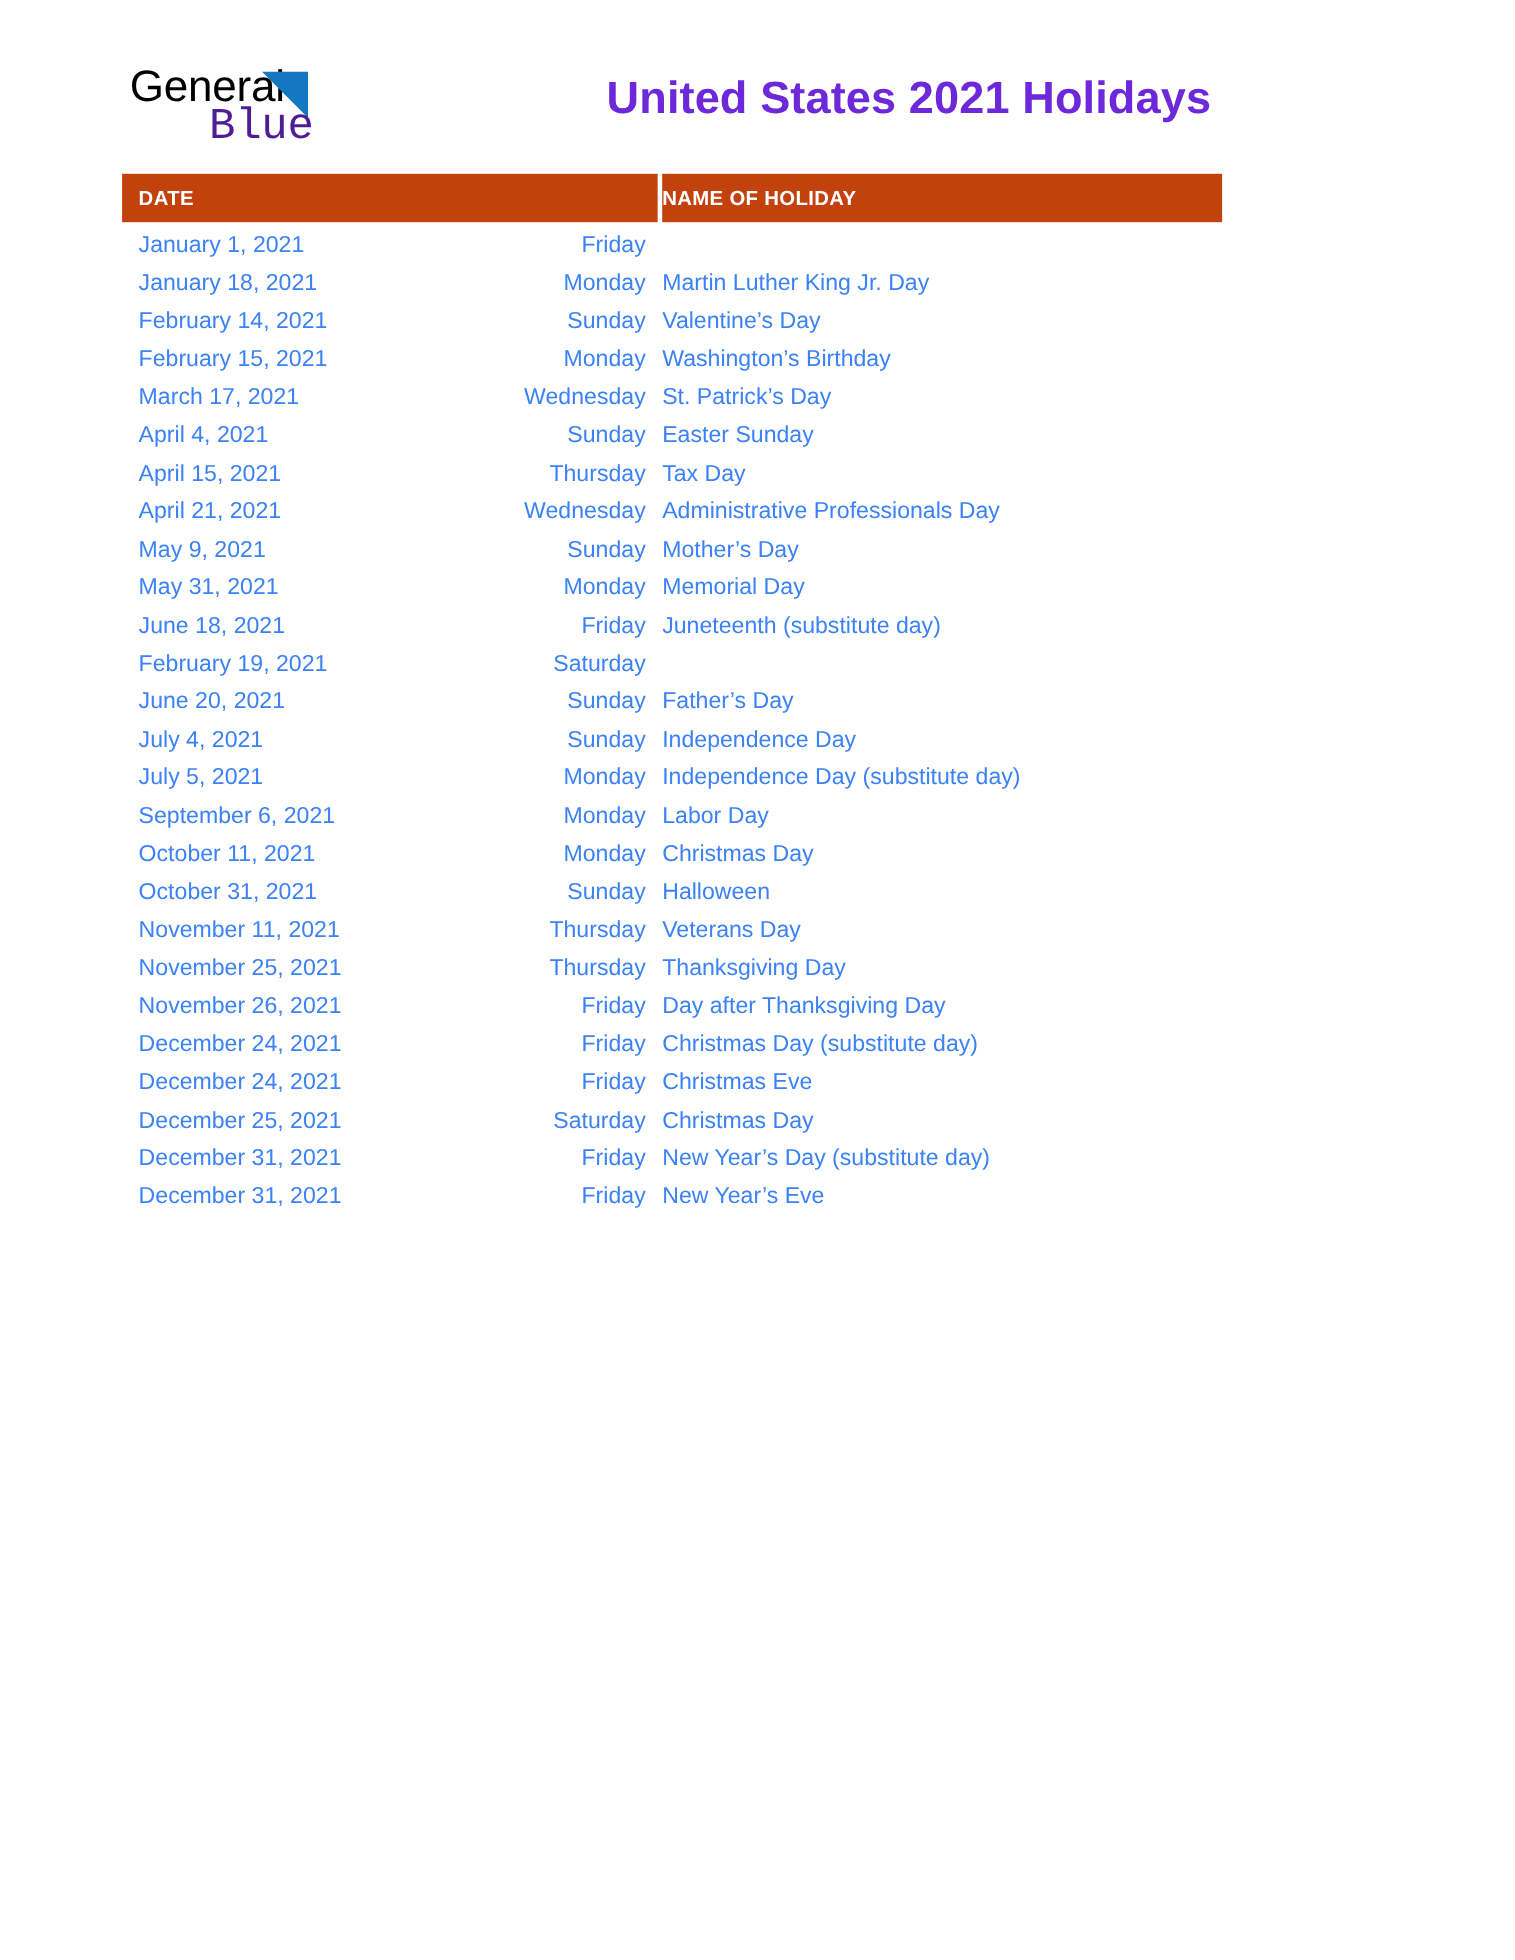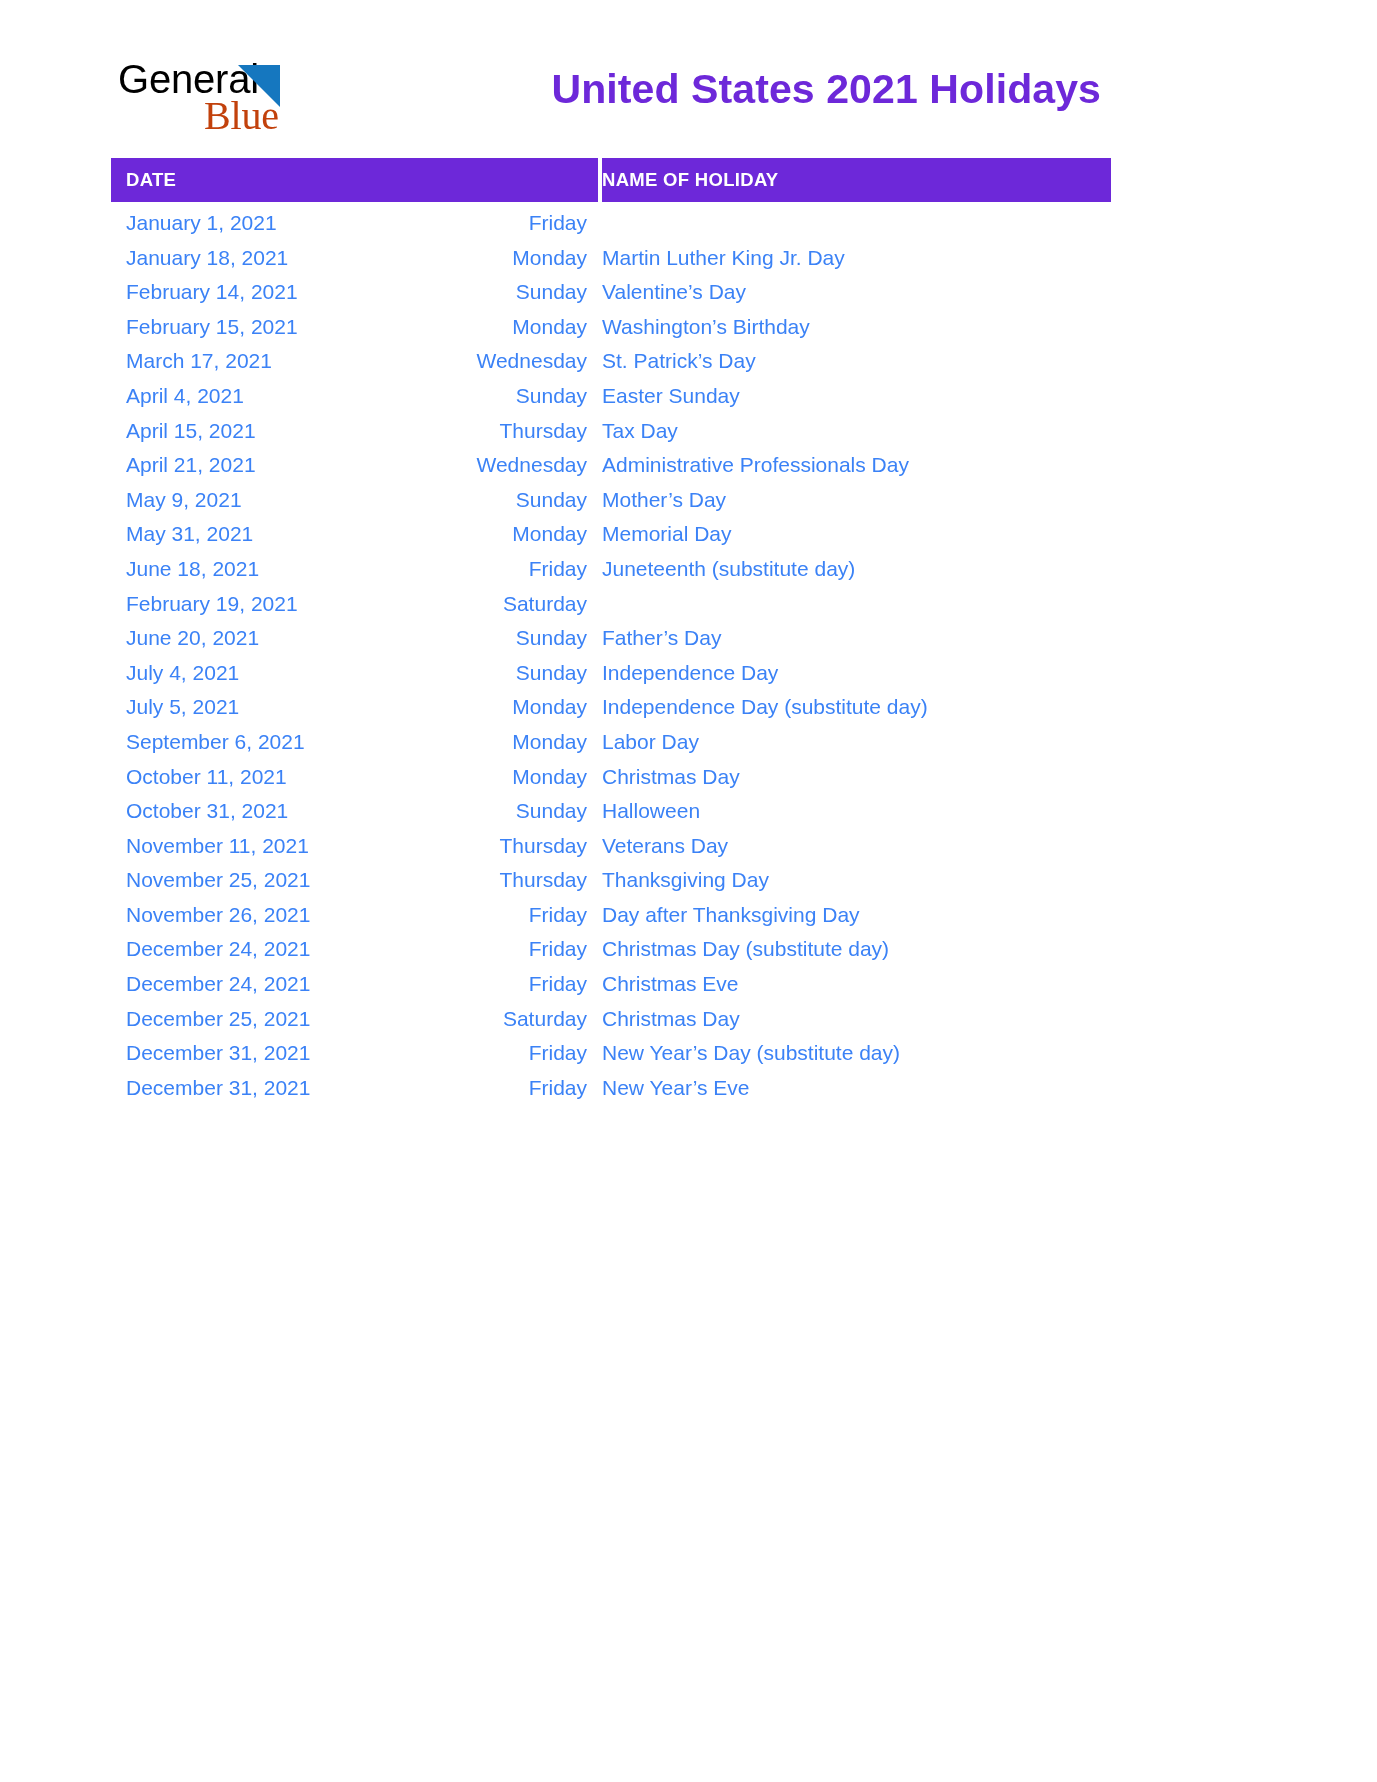--- a/index.html
+++ b/index.html
@@ -43,27 +43,27 @@
     top: 0;
     font-size: 40px;
     line-height: 44px;
     letter-spacing: -0.2px;
     color: #000000;
     font-family: "Liberation Sans", sans-serif;
     font-weight: 400;
   }
   .logo-blue {
     position: absolute;
-    left: 86px;
+    left: 72px;
     top: 37px;
     font-size: 40px;
     line-height: 44px;
     letter-spacing: -0.2px;
-    color: #c2410c;
-    font-family: Liberation Serif, serif;
+    color: #4c1d95;
+    font-family: Liberation Mono, monospace;
     font-weight: 400;
   }
   .logo-triangle {
     position: absolute;
     left: 120px;
     top: 8px;
     width: 42px;
     height: 42px;
     overflow: visible;
   }
@@ -87,21 +87,21 @@
     top: 158px;
     width: 1000px;
   }
 
   .thead {
     display: flex;
     width: 100%;
     height: 44px;
   }
   .th {
-    background: #6d28d9;
+    background: #c2410c;
     color: #ffffff;
     font-size: 18.5px;
     font-weight: bold;
     letter-spacing: 0.3px;
     display: flex;
     align-items: center;
     height: 100%;
     box-sizing: border-box;
   }
   .th-date {

